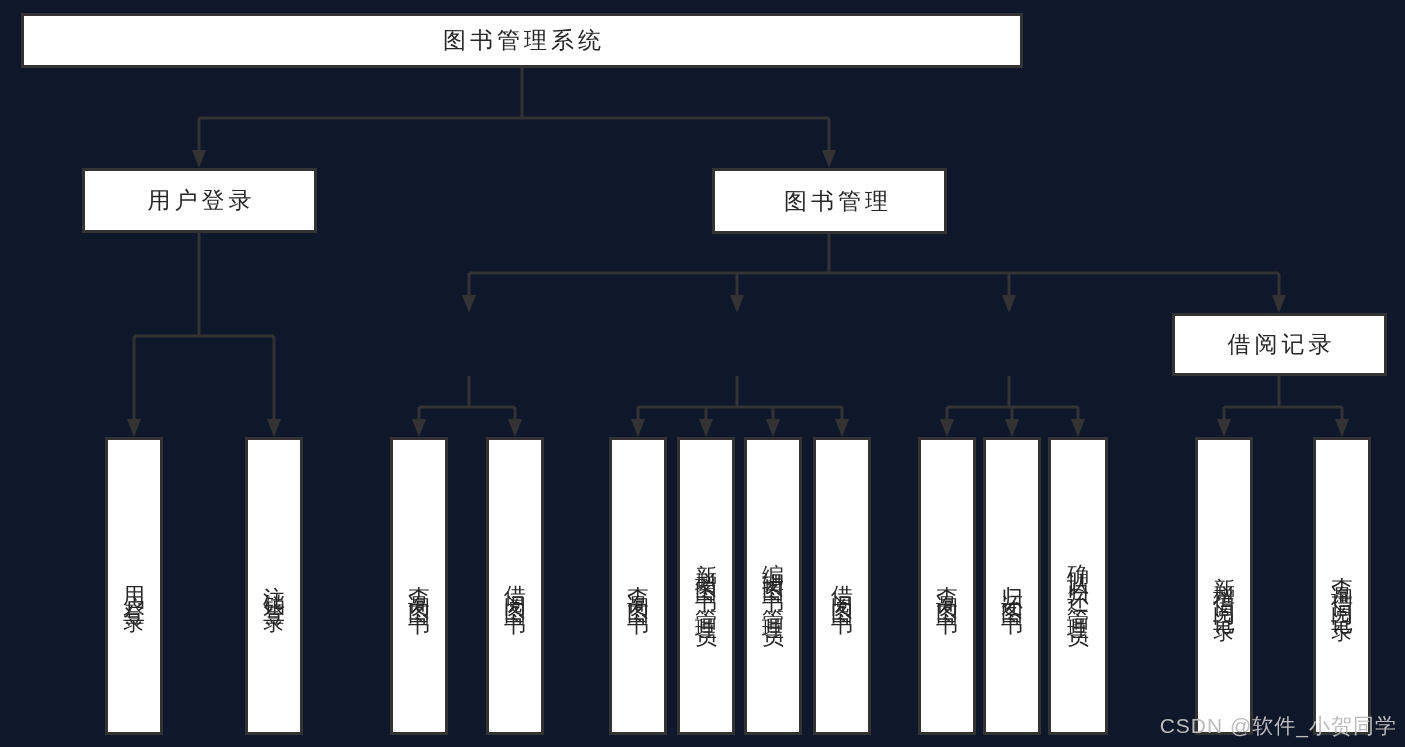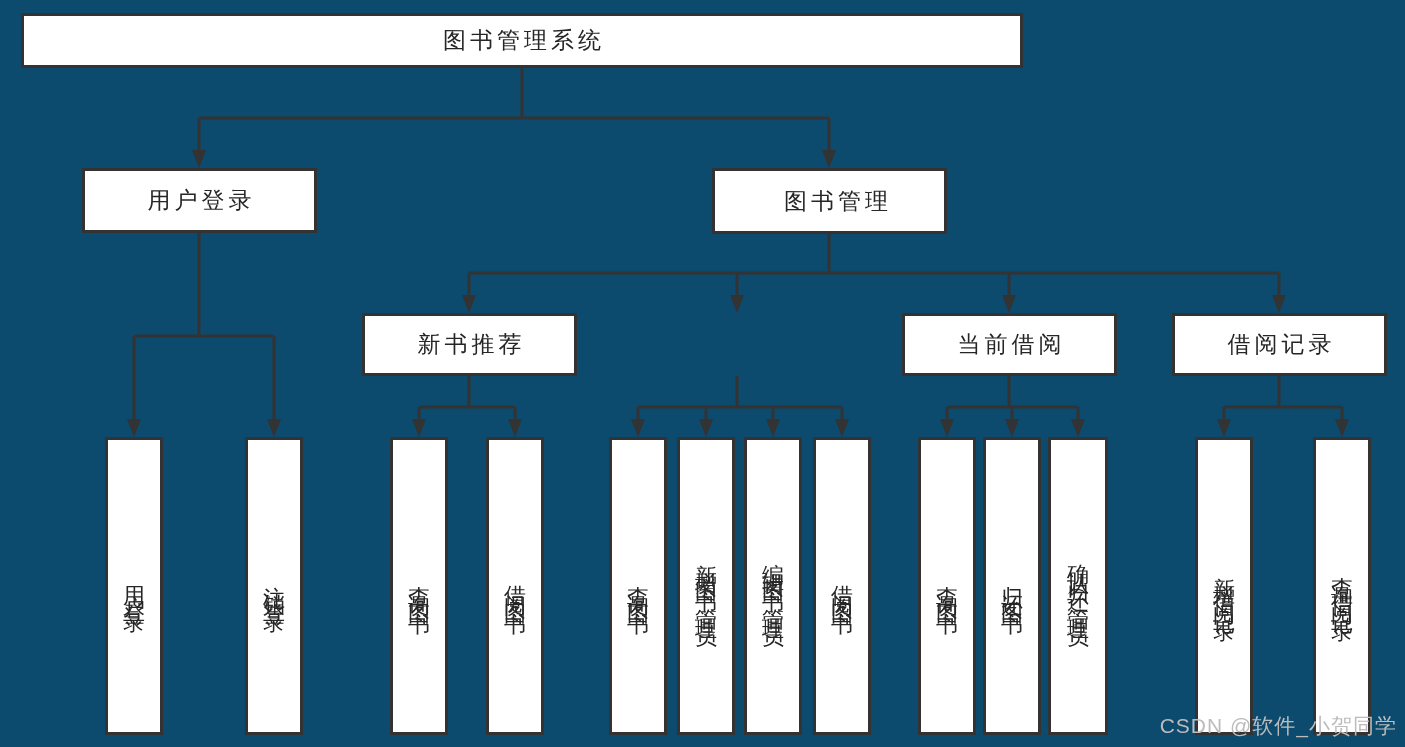--- a/index.html
+++ b/index.html
@@ -1,20 +1,20 @@
 <!DOCTYPE html>
 <html><head>
 <meta charset="utf-8">
 <style>
   html, body { margin: 0; padding: 0; background: #ffffff; }
   .stage {
     position: relative;
     width: 1405px;
     height: 747px;
-    background: #0c4a6e;
+    background: #0f172a;
     font-family: "Liberation Sans", sans-serif;
     overflow: hidden;
   }
   .connectors {
     position: absolute;
     left: 0; top: 0;
     width: 1405px; height: 747px;
     z-index: 1;
   }
   .box {
@@ -88,26 +88,20 @@
     <span>图书管理系统</span>
   </div>
 
   <div class="box h-box" style="left:82px; top:168px; width:235px; height:65px;">
     <span>用户登录</span>
   </div>
   <div class="box h-box" style="left:712px; top:168px; width:235px; height:66px;padding-left:13px;">
     <span>图书管理</span>
   </div>
 
-  <div class="box h-box" style="left:362px; top:313px; width:215px; height:63px;">
-    <span>新书推荐</span>
-  </div>
-  <div class="box h-box" style="left:902px; top:313px; width:215px; height:63px;">
-    <span>当前借阅</span>
-  </div>
   <div class="box h-box" style="left:1172px; top:313px; width:215px; height:63px;">
     <span>借阅记录</span>
   </div>
 
   <div class="box v-box" style="left:105px; top:437px; width:58px; height:298px;">
     <span>用户登录</span>
   </div>
   <div class="box v-box" style="left:245px; top:437px; width:58px; height:298px;">
     <span>注销登录</span>
   </div>

